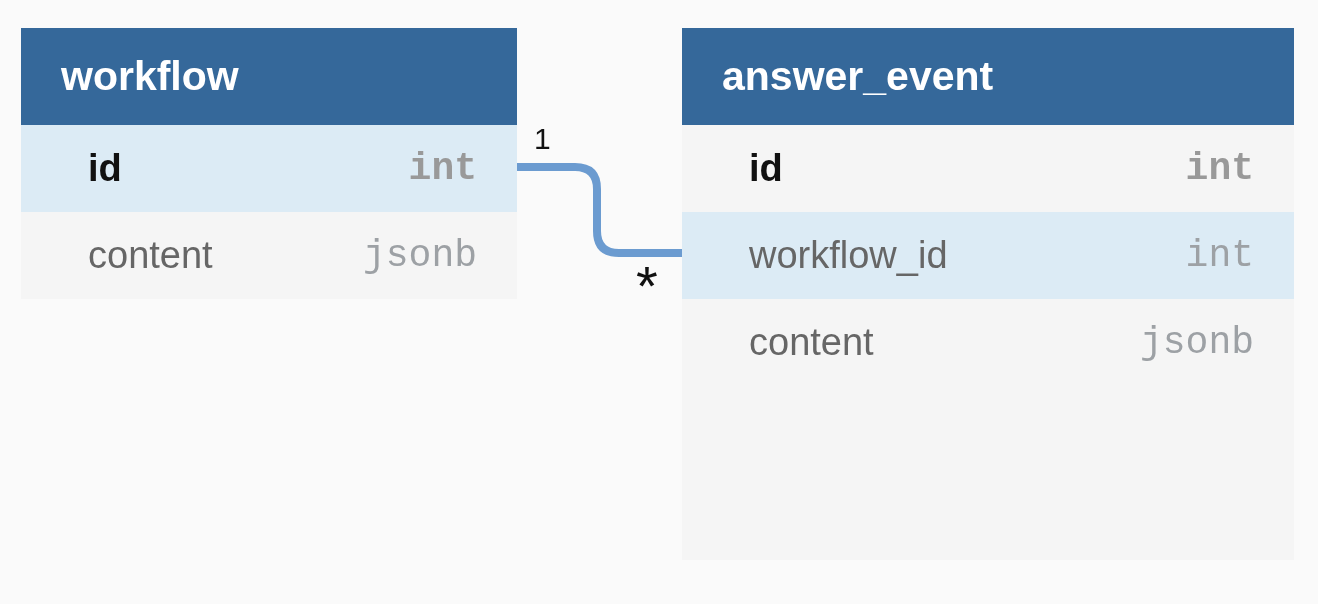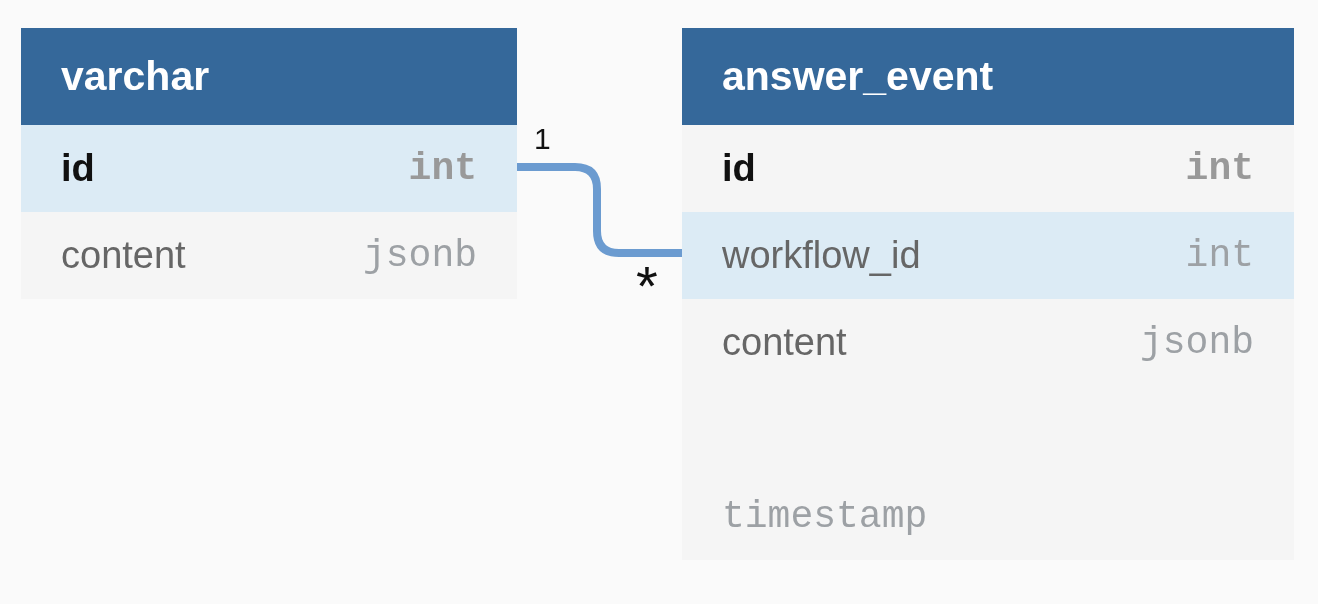--- a/index.html
+++ b/index.html
@@ -36,21 +36,21 @@
     height: 87px;
     display: flex;
     align-items: center;
     justify-content: space-between;
     padding: 0 40px;
     box-sizing: border-box;
     background: var(--row, #f5f5f5);
     font-size: 38px;
   }
   .row.highlight { background: var(--row-highlight, #dcebf5); }
-  .row .col-name { color: var(--field-name, #666666); }
+  .row .col-name { color: var(--field-name, #666666); margin-left: 27px; }
   .row .col-type { color: var(--field-type, #9da1a5); font-family: Liberation Mono, monospace; }
   .row.pk .col-name { font-weight: bold; color: var(--pk-text, #111111); }
   .row.pk .col-type { font-weight: bold; color: var(--pk-type, #999999); }
 
   .connector-svg {
     position: absolute;
     left: 0; top: 0;
     width: 1318px;
     height: 604px;
     pointer-events: none;
@@ -73,21 +73,21 @@
   <svg class="connector-svg" viewBox="0 0 1318 604" xmlns="http://www.w3.org/2000/svg">
     <path id="relationship-path" d="M 517 167 L 575 167 Q 597 167 597 189 L 597 231 Q 597 253 619 253 L 682 253" fill="none" stroke-width="8" stroke="#6b9bd0"></path>
   </svg>
 
   <div id="cardinality-one" class="cardinality">1</div>
 
   <div id="cardinality-many" class="cardinality">*</div>
 
   <div id="table-workflow" class="erd-table">
     <div class="table-header">
-      <span>varchar</span>
+      <span>workflow</span>
     </div>
     <div class="table-body">
         <div class="row highlight pk">
           <span class="col-name">id</span>
           <span class="col-type">int</span>
         </div>
         <div class="row">
           <span class="col-name">content</span>
           <span class="col-type">jsonb</span>
         </div>
@@ -107,18 +107,17 @@
           <span class="col-name">workflow_id</span>
           <span class="col-type">int</span>
         </div>
         <div class="row">
           <span class="col-name">content</span>
           <span class="col-type">jsonb</span>
         </div>
         <div class="row">
         </div>
         <div class="row">
-          <span class="col-type">timestamp</span>
         </div>
       </div>
   </div>
 
 </div>
 
 </body></html>

